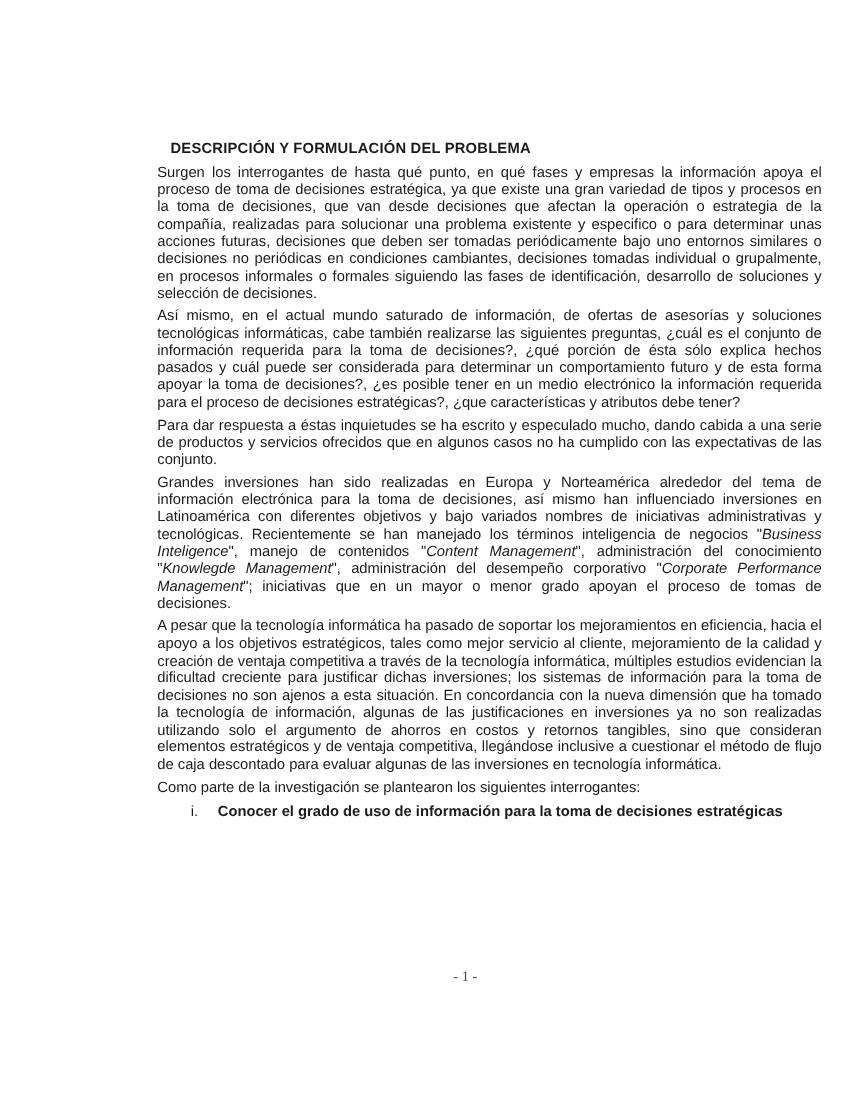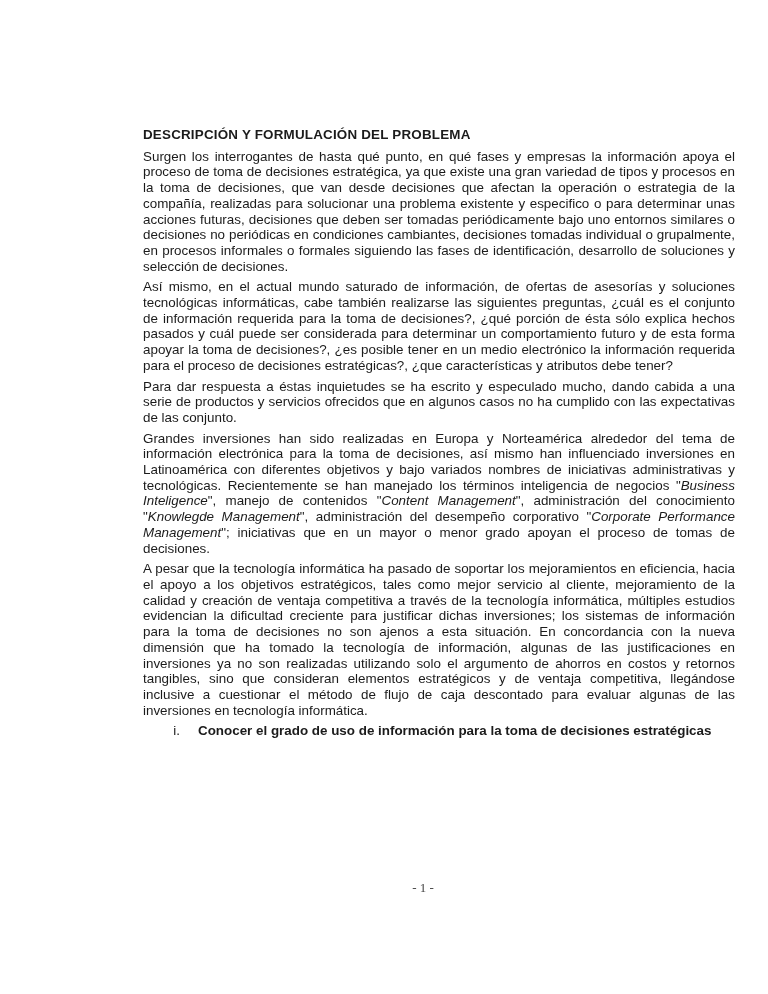--- a/index.html
+++ b/index.html
@@ -16,29 +16,29 @@
     padding: 127px 21px 0 143px;
     font-family: "Liberation Sans", "DejaVu Sans", sans-serif;
     font-size: 13.4px;
     line-height: 15.7px;
     color: #1b1b1b;
     overflow: hidden;
   }
   .heading {
     font-size: 13.4px;
     font-weight: bold;
-    margin: 0 0 6px 0;
+    margin: 0 0 6px 12px;
     letter-spacing: 0.2px;
     text-align: left;
   }
   .heading-preguntas {
     margin: 2px 0 17px 0;
   }
   .para {
-    margin: 0 12px 5px 0;
+    margin: 0 0 5px 0;
     text-align: justify;
     text-justify: inter-word;
   }
   .para .run-italic {
     font-style: italic;
   }
   .list-intro {
     margin: 0 0 7px 0;
     text-align: left;
   }
@@ -82,20 +82,21 @@
 
   <p class="para"><span>Así mismo, en el actual mundo saturado de información, de ofertas de asesorías y soluciones tecnológicas informáticas, cabe también realizarse las siguientes preguntas, ¿cuál es el conjunto de información requerida para la toma de decisiones?, ¿qué porción de ésta sólo explica hechos pasados y cuál puede ser considerada para determinar un comportamiento futuro y de esta forma apoyar la toma de decisiones?, ¿es posible tener en un medio electrónico la información requerida para el proceso de decisiones estratégicas?, ¿que características y atributos debe tener?</span></p>
 
   <p class="para"><span>Para dar respuesta a éstas inquietudes se ha escrito y especulado mucho, dando cabida a una serie de productos y servicios ofrecidos que en algunos casos no ha cumplido con las expectativas de las conjunto.</span></p>
 
   <p class="para"><span>Grandes inversiones han sido realizadas en Europa y Norteamérica alrededor del tema de información electrónica para la toma de decisiones, así mismo han influenciado inversiones en Latinoamérica con diferentes objetivos y bajo variados nombres de iniciativas administrativas y tecnológicas. Recientemente se han manejado los términos inteligencia de negocios "</span><span class="run-italic">Business Inteligence</span><span>", manejo de contenidos "</span><span class="run-italic">Content Management</span><span>", administración del conocimiento "</span><span class="run-italic">Knowlegde Management</span><span>", administración del desempeño corporativo "</span><span class="run-italic">Corporate Performance Management</span><span>"; iniciativas que en un mayor o menor grado apoyan el proceso de tomas de decisiones.</span></p>
 
   <p class="para"><span>A pesar que la tecnología informática ha pasado de soportar los mejoramientos en eficiencia, hacia el apoyo a los objetivos estratégicos, tales como mejor servicio al cliente, mejoramiento de la calidad y creación de ventaja competitiva a través de la tecnología informática, múltiples estudios evidencian la dificultad creciente para justificar dichas inversiones; los sistemas de información para la toma de decisiones no son ajenos a esta situación. En concordancia con la nueva dimensión que ha tomado la tecnología de información, algunas de las justificaciones en inversiones ya no son realizadas utilizando solo el argumento de ahorros en costos y retornos tangibles, sino que consideran elementos estratégicos y de ventaja competitiva, llegándose inclusive a cuestionar el método de flujo de caja descontado para evaluar algunas de las inversiones en tecnología informática.</span></p>
 
 
+  <p class="para list-intro">Como parte de la investigación se plantearon los siguientes interrogantes:</p>
 
   <div class="rlist">
 
     <div class="list-item">
       <span class="list-marker">i.</span>
       <span class="list-text">Conocer el grado de uso de información para la toma de decisiones estratégicas</span>
     </div>
 
 
   </div>

